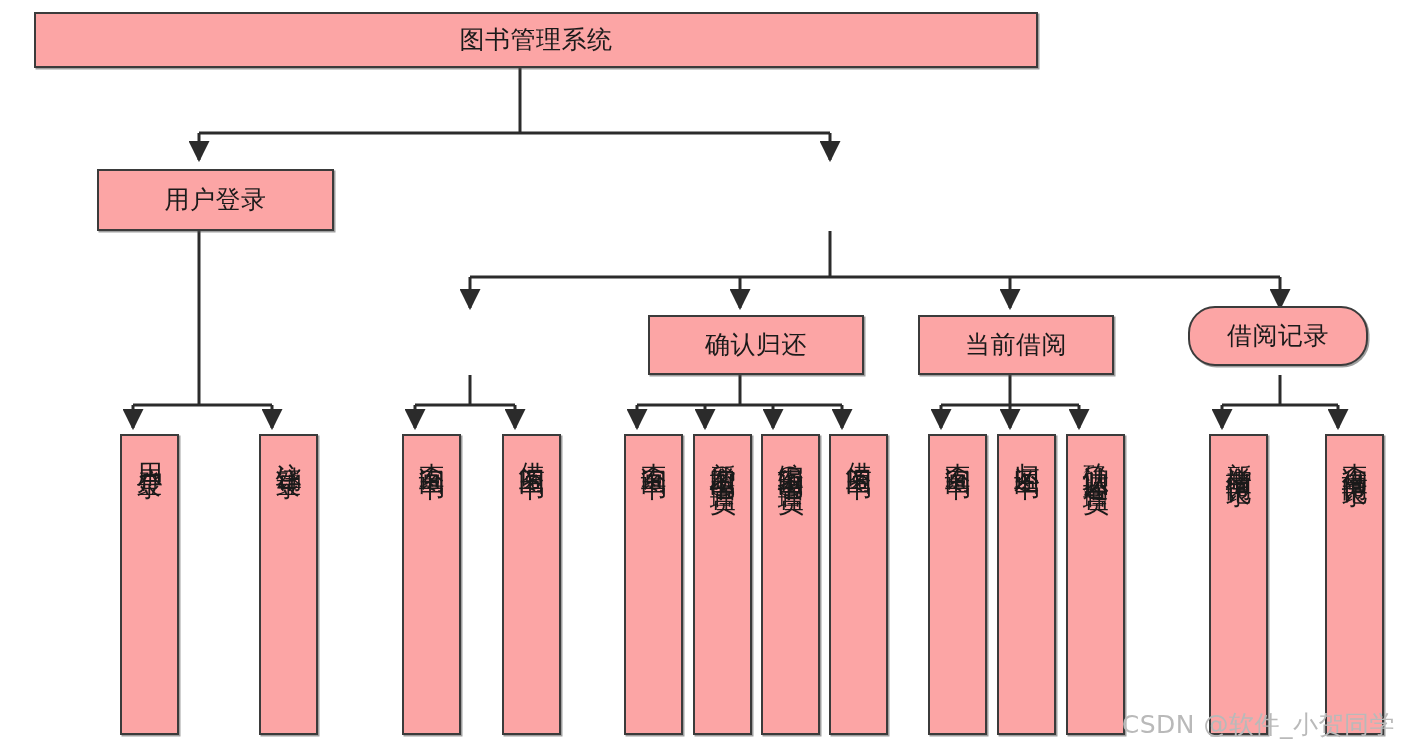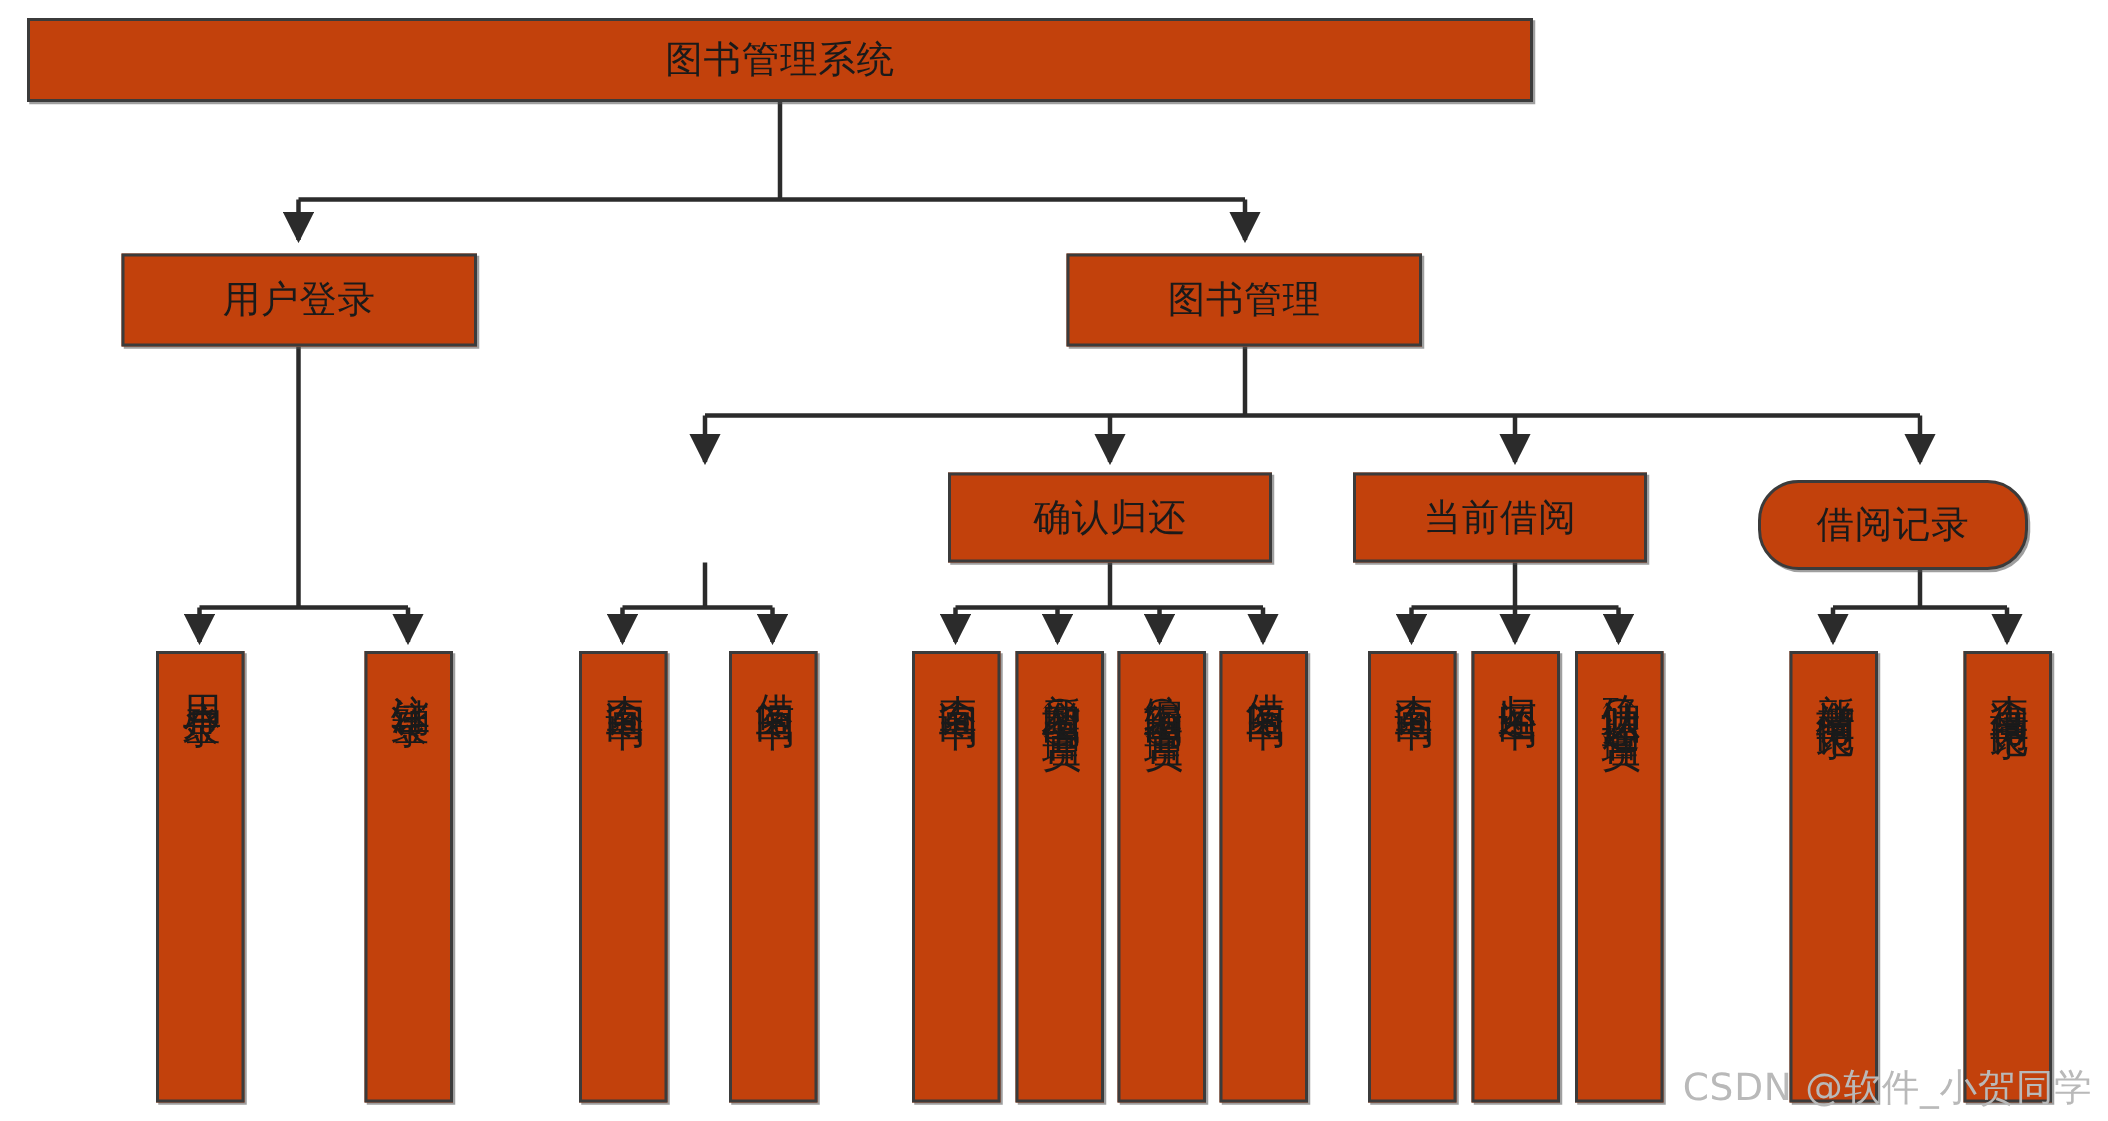--- a/index.html
+++ b/index.html
@@ -22,28 +22,29 @@
     position: absolute;
     left: 0;
     top: 0;
     width: 1405px;
     height: 747px;
     pointer-events: none;
   }
   .node {
     position: absolute;
     box-sizing: border-box;
-    background: #c2410c;
+    background: #fca5a5;
     border: 2px solid #3b3b3b;
     box-shadow: 1.5px 1.5px 0 0 rgba(80,80,80,0.55);
     display: flex;
     align-items: center;
     justify-content: center;
     color: #1a1a1a;
     z-index: 2;
+    margin-left: 16px;
   }
   .node .label {
     display: block;
     text-align: center;
     line-height: 1.22;
     color: #1a1a1a;
   }
   
   .node.h .label {
     font-size: 25px;
@@ -134,31 +135,28 @@
     </g>
   </svg>
 
   <div class="node h root" style="left:18px; top:12px; width:1004px; height:56px;">
     <span class="label">图书管理系统</span>
   </div>
 
   <div class="node h" style="left:81px; top:169px; width:237px; height:62px;">
     <span class="label">用户登录</span>
   </div>
-  <div class="node h" style="left:711px; top:169px; width:237px; height:62px;">
-    <span class="label">图书管理</span>
-  </div>
 
   <div class="node h" style="left:632px; top:315px; width:216px; height:60px;">
     <span class="label">确认归还</span>
   </div>
   <div class="node h" style="left:902px; top:315px; width:196px; height:60px;">
     <span class="label">当前借阅</span>
   </div>
-  <div class="node h" style="left:1172px; top:320px; width:180px; height:60px;border-radius:27px;">
+  <div class="node h" style="left:1172px; top:306px; width:180px; height:60px;border-radius:27px;">
     <span class="label">借阅记录</span>
   </div>
 
   <div class="node v" style="left:104px; top:434px; width:59px; height:301px;">
     <span class="label">用户登录</span>
   </div>
   <div class="node v" style="left:243px; top:434px; width:59px; height:301px;">
     <span class="label">注销登录</span>
   </div>
 

